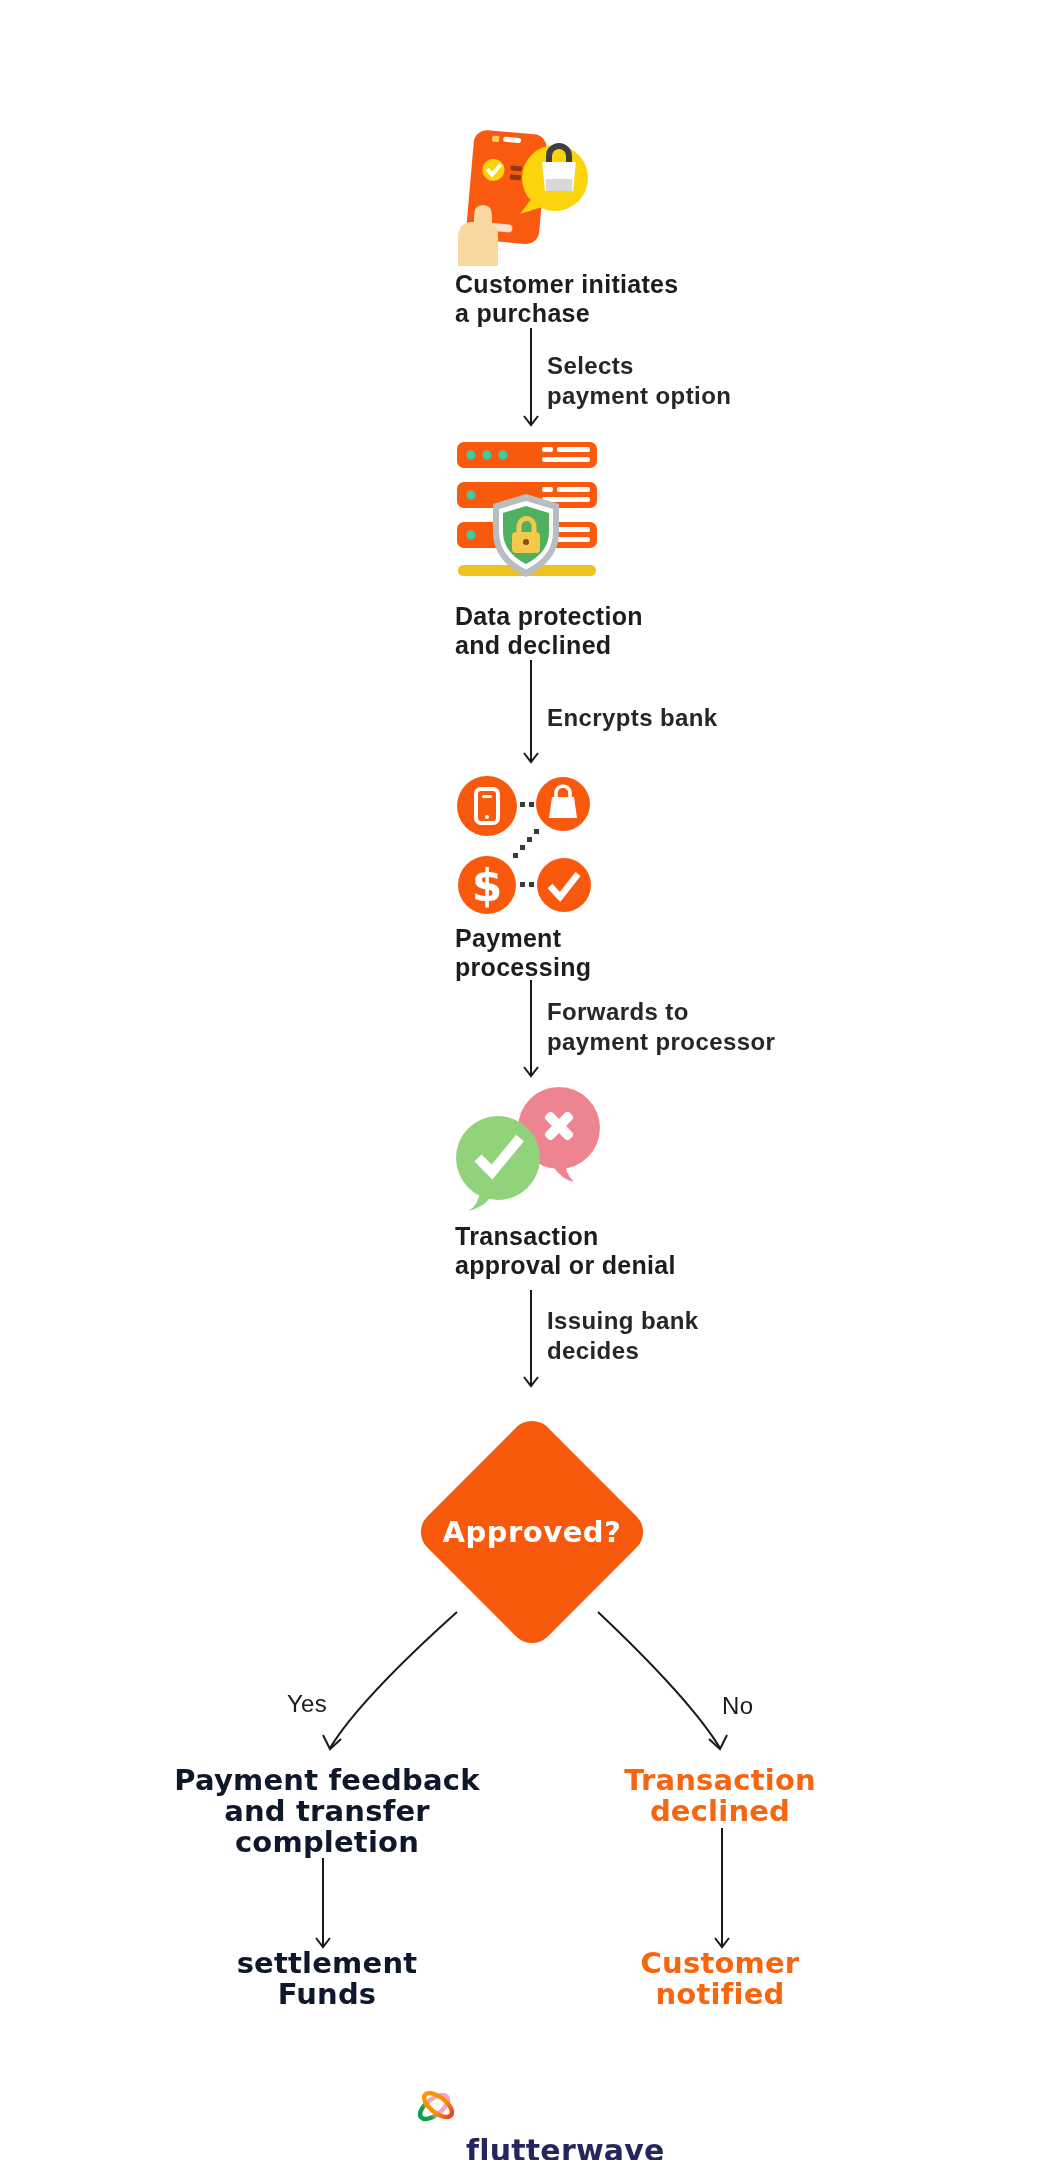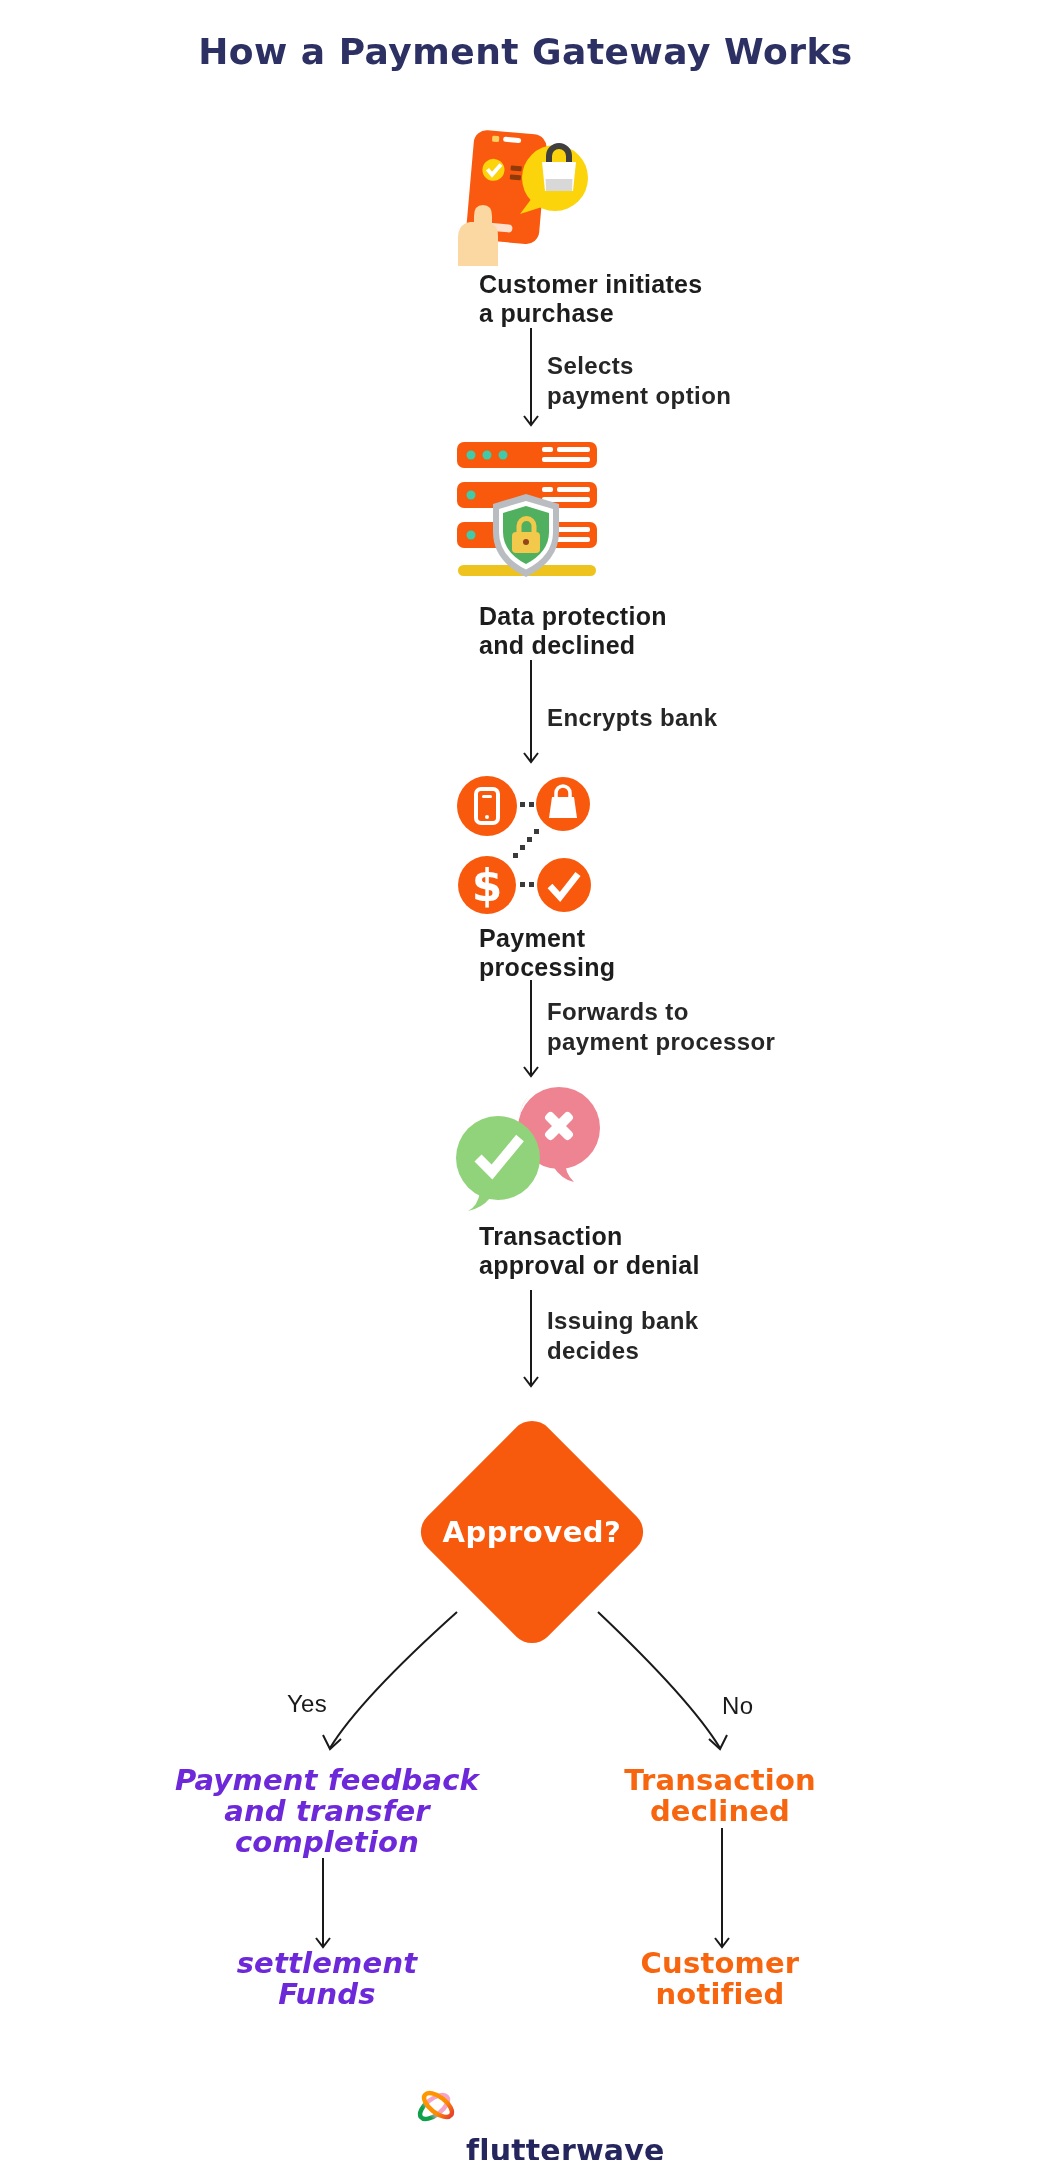--- a/index.html
+++ b/index.html
@@ -5,54 +5,53 @@
   html,body{margin:0;padding:0;background:#ffffff;}
   .canvas{position:relative;width:1051px;height:2160px;background:#ffffff;overflow:hidden;
           font-family:"Liberation Sans",sans-serif;}
   .abs{position:absolute;}
 
   .title{position:absolute;left:0;top:30px;width:1051px;text-align:center;
          font-family:"DejaVu Sans",sans-serif;font-weight:700;font-size:36px;line-height:44px;
          color:#2C3062;letter-spacing:.5px;}
 
   .step-label{position:absolute;left:455px;font-weight:700;font-size:25px;line-height:29px;
-              color:#1D1D1D;letter-spacing:.3px;margin-left:24px;}
+              color:#1D1D1D;letter-spacing:.3px;}
   .edge-label{position:absolute;left:547px;font-weight:700;font-size:24px;line-height:30px;
               color:#262626;letter-spacing:.4px;}
 
   .varrow{position:absolute;}
   .varrow path{stroke:#1A1A1A;stroke-width:2;fill:none;}
   .curve{position:absolute;}
   .curve path{stroke:#1A1A1A;stroke-width:2;fill:none;}
 
   .diamond{position:absolute;left:447px;top:1447px;width:170px;height:170px;background:#F75A0D;
            border-radius:22px;transform:rotate(45deg);}
   .diamond-inner{width:100%;height:100%;display:flex;align-items:center;justify-content:center;
            transform:rotate(-45deg);}
   .diamond-inner span{font-family:"DejaVu Sans",sans-serif;font-weight:700;font-size:29px;
            color:#ffffff;letter-spacing:.5px;}
 
   .yn{position:absolute;font-size:24px;line-height:28px;color:#1A1A1A;letter-spacing:.3px;}
 
   .branch{position:absolute;width:360px;text-align:center;
           font-family:"DejaVu Sans",sans-serif;font-weight:700;font-size:29px;line-height:31px;
           letter-spacing:.2px;}
-  .branch.green{color:#6d28d9;font-style:italic;}
+  .branch.green{color:#0f172a;}
   .branch.orange{color:#F7650F;}
 
   .wordmark{position:absolute;left:466px;top:2090px;
             font-family:"DejaVu Sans",sans-serif;font-weight:700;font-size:30px;line-height:34px;
             color:#26265E;letter-spacing:.2px;margin-top:44px;}
 </style>
 </head>
 <body>
 
 <div class="canvas">
 
-  <div class="title">How a Payment Gateway Works</div>
 
   <svg class="abs" style="left:452px;top:118px" width="146" height="148" viewBox="0 0 146 148">
     <g transform="rotate(5 54 69)">
       <rect x="18" y="14" width="73" height="110" rx="13" fill="#FA5A0F"></rect>
       <rect x="36" y="19" width="7" height="6" rx="1.5" fill="#FCCF5E"></rect>
       <rect x="47" y="19" width="18" height="5" rx="2.5" fill="#ffffff"></rect>
       <circle cx="40" cy="53" r="11" fill="#FBD40B"></circle>
       <polyline points="34,53 39,58 47,47" stroke="#ffffff" stroke-width="4" fill="none"></polyline>
       <rect x="57" y="47" width="11" height="5" rx="1" fill="#8F3A08"></rect>
       <rect x="57" y="56" width="11" height="5" rx="1" fill="#8F3A08"></rect>

